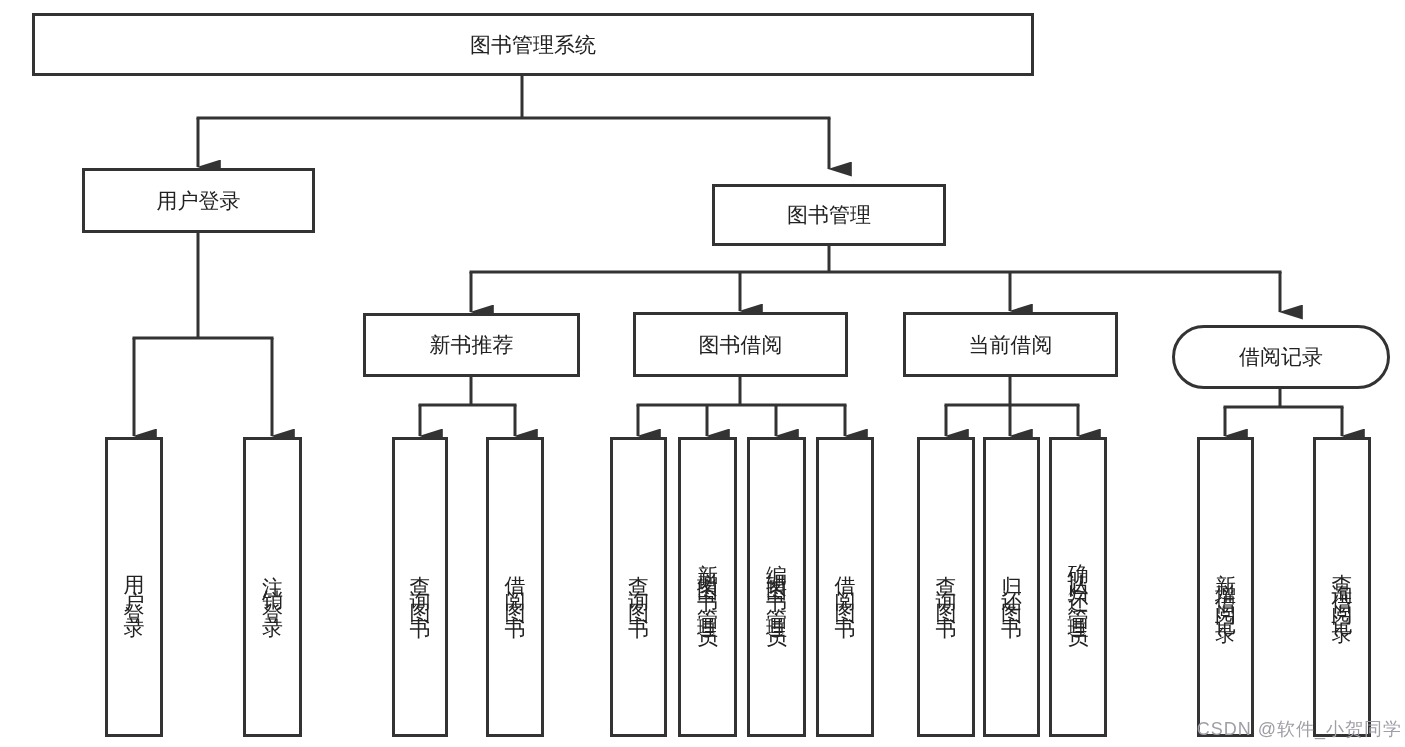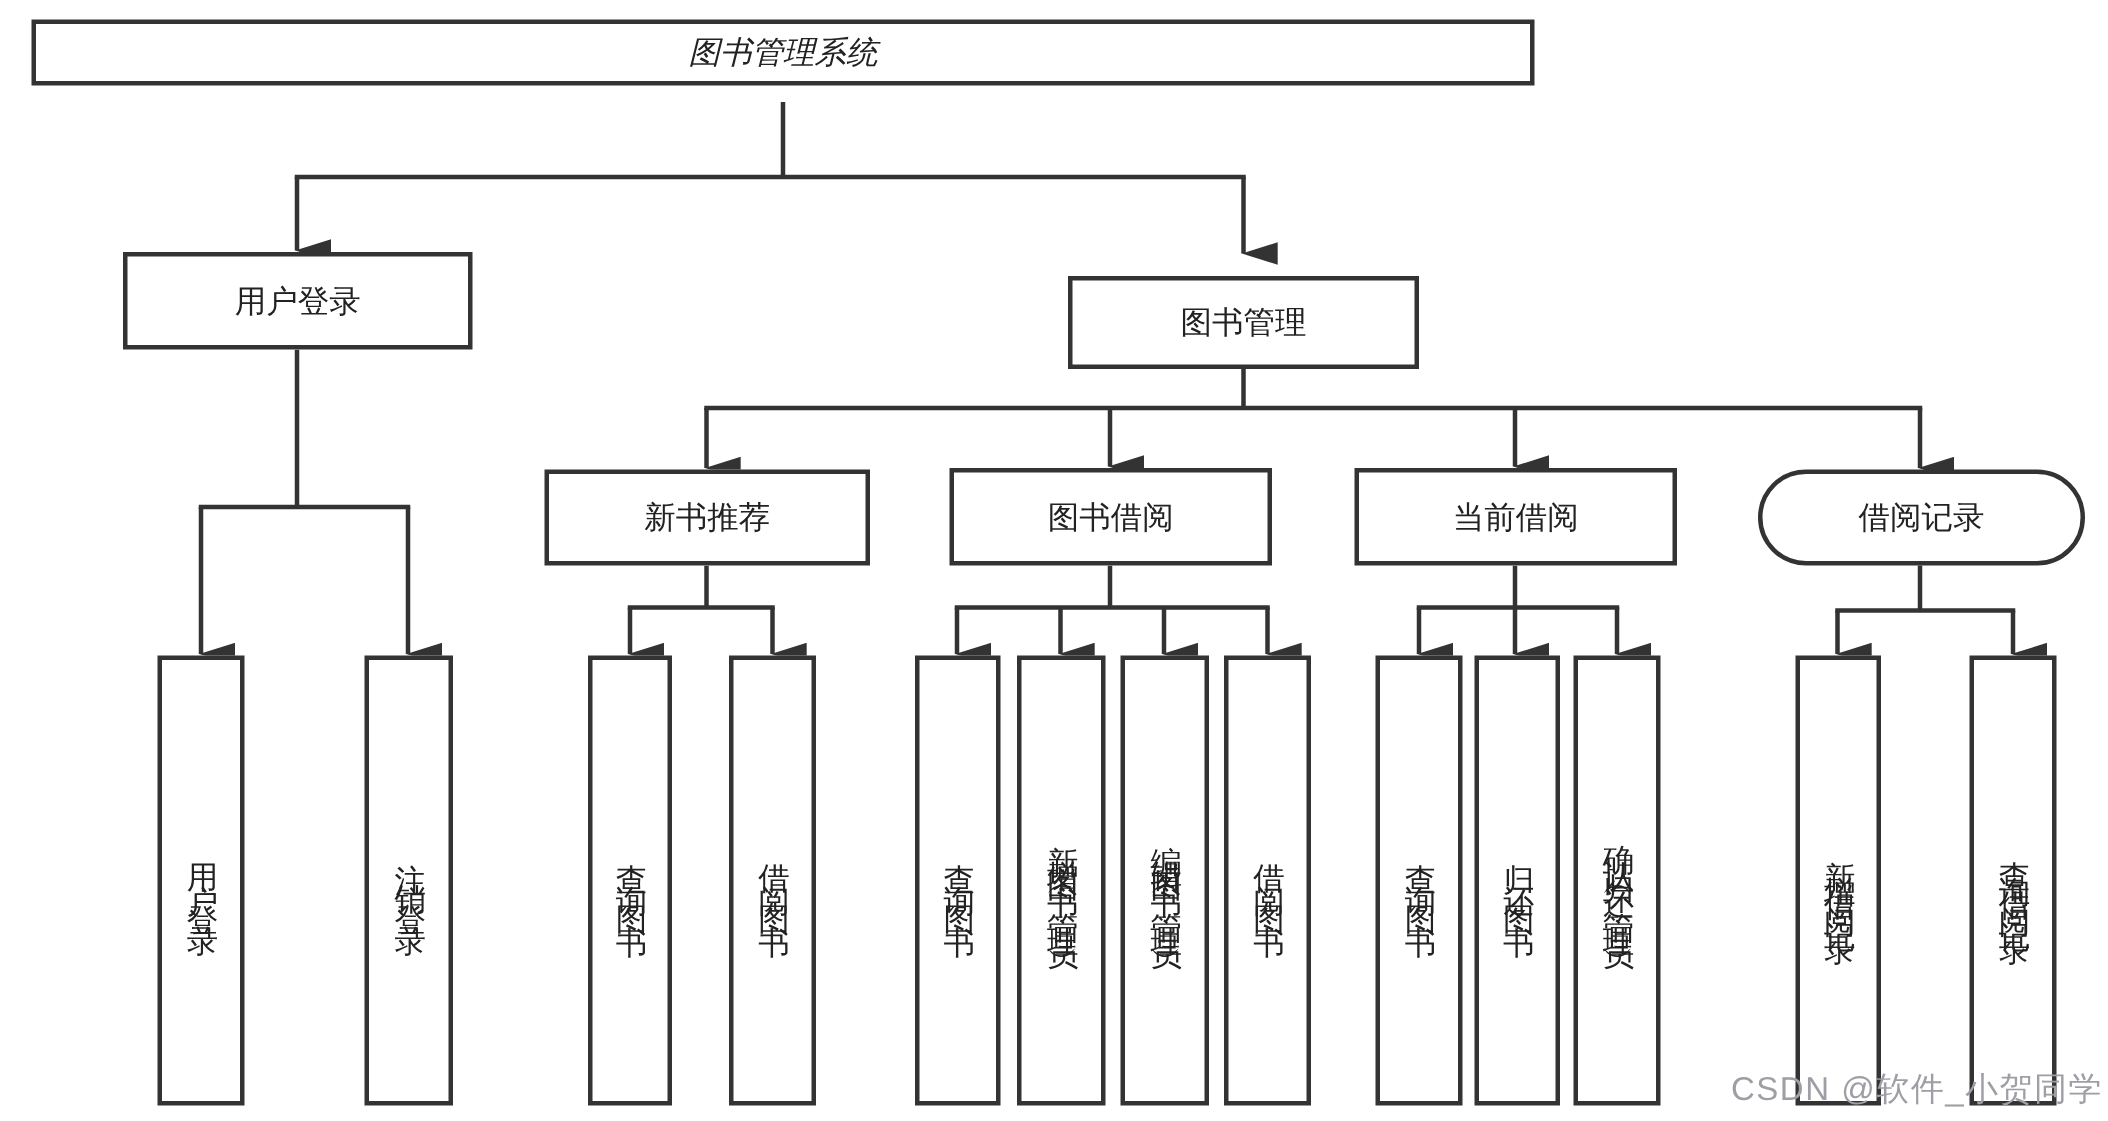--- a/index.html
+++ b/index.html
@@ -19,21 +19,21 @@
   .v {
     top:437px; height:300px;
     writing-mode:vertical-rl; text-orientation:mixed;
     white-space:normal;
   }
   .ls14 { letter-spacing:14px; }
   .ls10 { letter-spacing:10px; }
   .ls9  { letter-spacing:9px;  }
   #watermark {
     position:absolute; right:3px; bottom:6px;
-    font-size:22px; color:var(--watermark); z-index:5;
+    font-size:18px; color:var(--watermark); z-index:5;
     letter-spacing:1px;
   }
 </style>
 </head>
 <body>
 
 <div id="canvas">
 
   <svg id="wires" viewBox="0 0 1405 747" xmlns="http://www.w3.org/2000/svg">
     <defs>
@@ -81,29 +81,29 @@
       <line x1="1010" y1="405" x2="1010" y2="436" marker-end="url(#arrowv)"></line>
       <line x1="1078" y1="405" x2="1078" y2="436" marker-end="url(#arrowv)"></line>
 
       <line x1="1280" y1="377" x2="1280" y2="407"></line>
       <line x1="1223.5" y1="407" x2="1343.5" y2="407"></line>
       <line x1="1225" y1="407" x2="1225" y2="436" marker-end="url(#arrowv)"></line>
       <line x1="1342" y1="407" x2="1342" y2="436" marker-end="url(#arrowv)"></line>
     </g>
   </svg>
 
-  <div class="box" style="left:21px; top:13px; width:1002px; height:44px;font-style:italic;">图书管理系统</div>
+  <div class="box" style="left:32px; top:13px; width:1002px; height:63px;">图书管理系统</div>
 
   <div class="box" style="left:82px; top:168px; width:233px; height:65px;">用户登录</div>
   <div class="box" style="left:712px; top:184px; width:234px; height:62px;">图书管理</div>
 
   <div class="box" style="left:633px; top:312px; width:215px; height:65px;">图书借阅</div>
   <div class="box" style="left:363px; top:313px; width:217px; height:64px;">新书推荐</div>
   <div class="box" style="left:903px; top:312px; width:215px; height:65px;">当前借阅</div>
-  <div class="box" style="left:1172px; top:313px; width:218px; height:64px;border-radius:32px;">借阅记录</div>
+  <div class="box" style="left:1172px; top:325px; width:218px; height:64px;border-radius:32px;">借阅记录</div>
 
   <div class="box v ls14" style="left:105px; width:58px;">用户登录</div>
   <div class="box v ls14" style="left:243px; width:59px;">注销登录</div>
 
   <div class="box v ls14" style="left:392px; width:56px;">查询图书</div>
   <div class="box v ls14" style="left:486px; width:58px;">借阅图书</div>
 
   <div class="box v ls14" style="left:610px; width:57px;">查询图书</div>
   <div class="box v ls9" style="left:678px; width:59px;">新增图书（管理员）</div>
   <div class="box v ls9" style="left:747px; width:59px;">编辑图书（管理员）</div>

